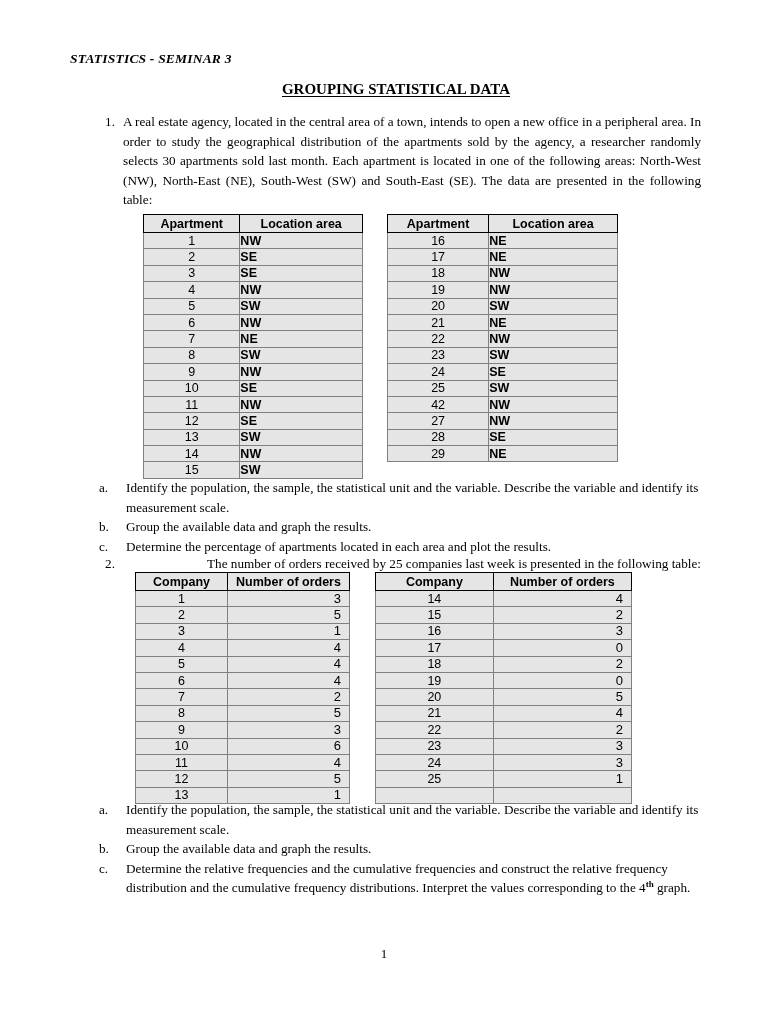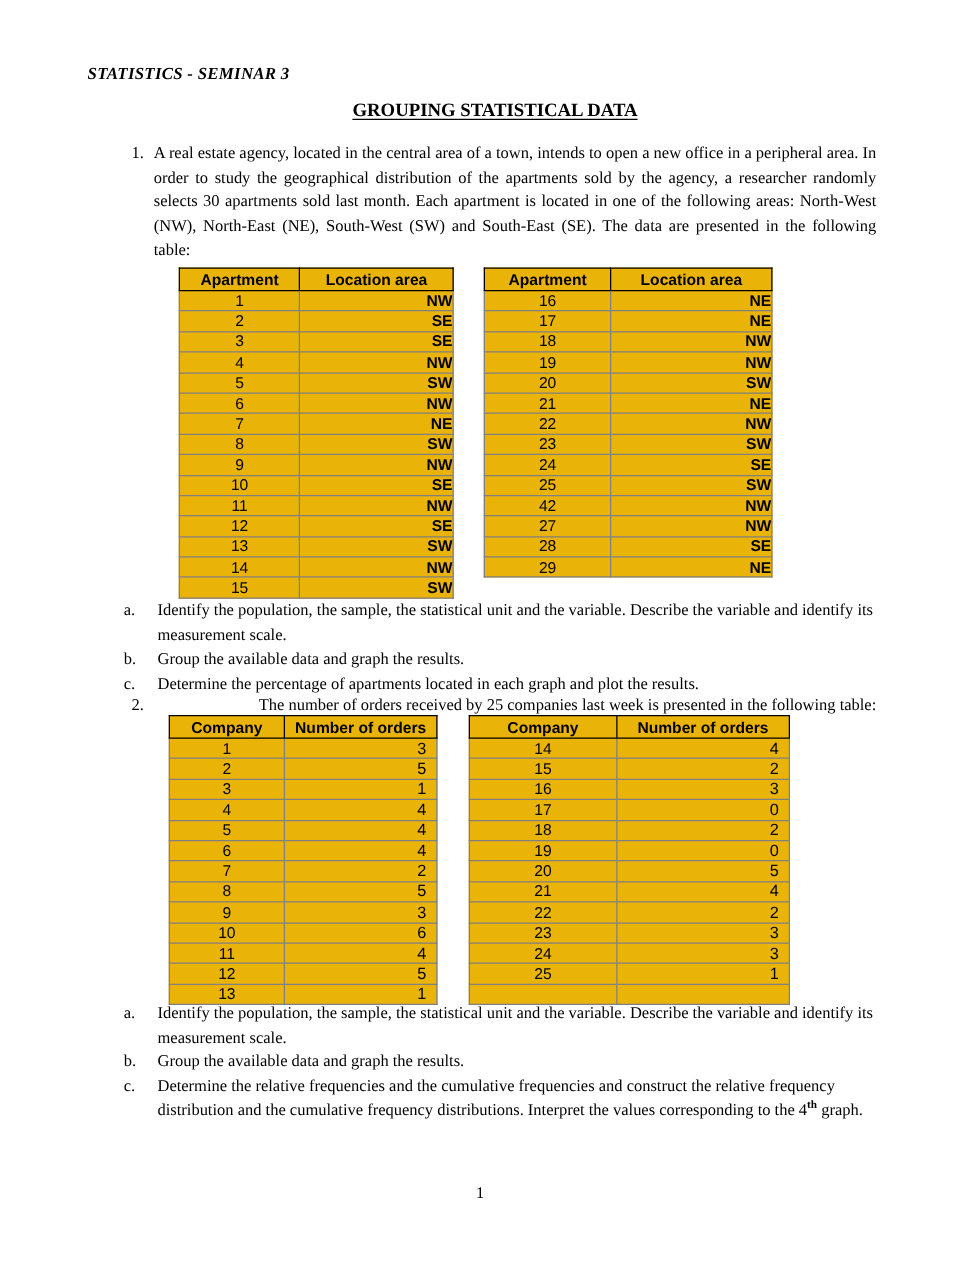--- a/index.html
+++ b/index.html
@@ -101,21 +101,21 @@
     vertical-align: super;
     line-height: 0;
   }
 
   
   table.data {
     position: absolute;
     border-collapse: collapse;
     font-size: 13px;
     table-layout: fixed;
-    background: #eab308;
+    background: #e5e5e5;
   }
   table.data th,
   table.data td {
     border: 1px solid #808080;
     height: 15.4px;
     line-height: 14px;
     padding: 0;
     font-weight: normal;
     vertical-align: middle;
     overflow: hidden;
@@ -127,21 +127,21 @@
     text-align: center;
     border-color: #000000;
     height: 17px;
   }
   table.data td.num {
     text-align: center;
     font-family: "Liberation Sans", sans-serif;
     font-size: 12.5px;
   }
   table.data td.area {
-    text-align: right;
+    text-align: left;
     font-family: "Liberation Sans", sans-serif;
     font-size: 12.5px;
     font-weight: bold;
   }
   table.data td.val {
     text-align: right;
     padding-right: 8px;
     font-family: "Liberation Sans", sans-serif;
     font-size: 13px;
   }
@@ -328,21 +328,21 @@
       <div class="subitem">
         <span class="sublabel">a.</span>
         <span class="subbody">Identify the population, the sample, the statistical unit and the variable. Describe the variable and identify its measurement scale.</span>
       </div>
       <div class="subitem">
         <span class="sublabel">b.</span>
         <span class="subbody">Group the available data and graph the results.</span>
       </div>
       <div class="subitem">
         <span class="sublabel">c.</span>
-        <span class="subbody">Determine the percentage of apartments located in each graph and plot the results.</span>
+        <span class="subbody">Determine the percentage of apartments located in each area and plot the results.</span>
       </div>
     </div>
 
   <div class="qblock" id="q2">
     <span class="qnum">2.</span>
     <div class="qtext nojust">The number of orders received by 25 companies last week is presented in the following table:</div>
   </div>
 
   <table class="data" id="t2a">
     <colgroup>

